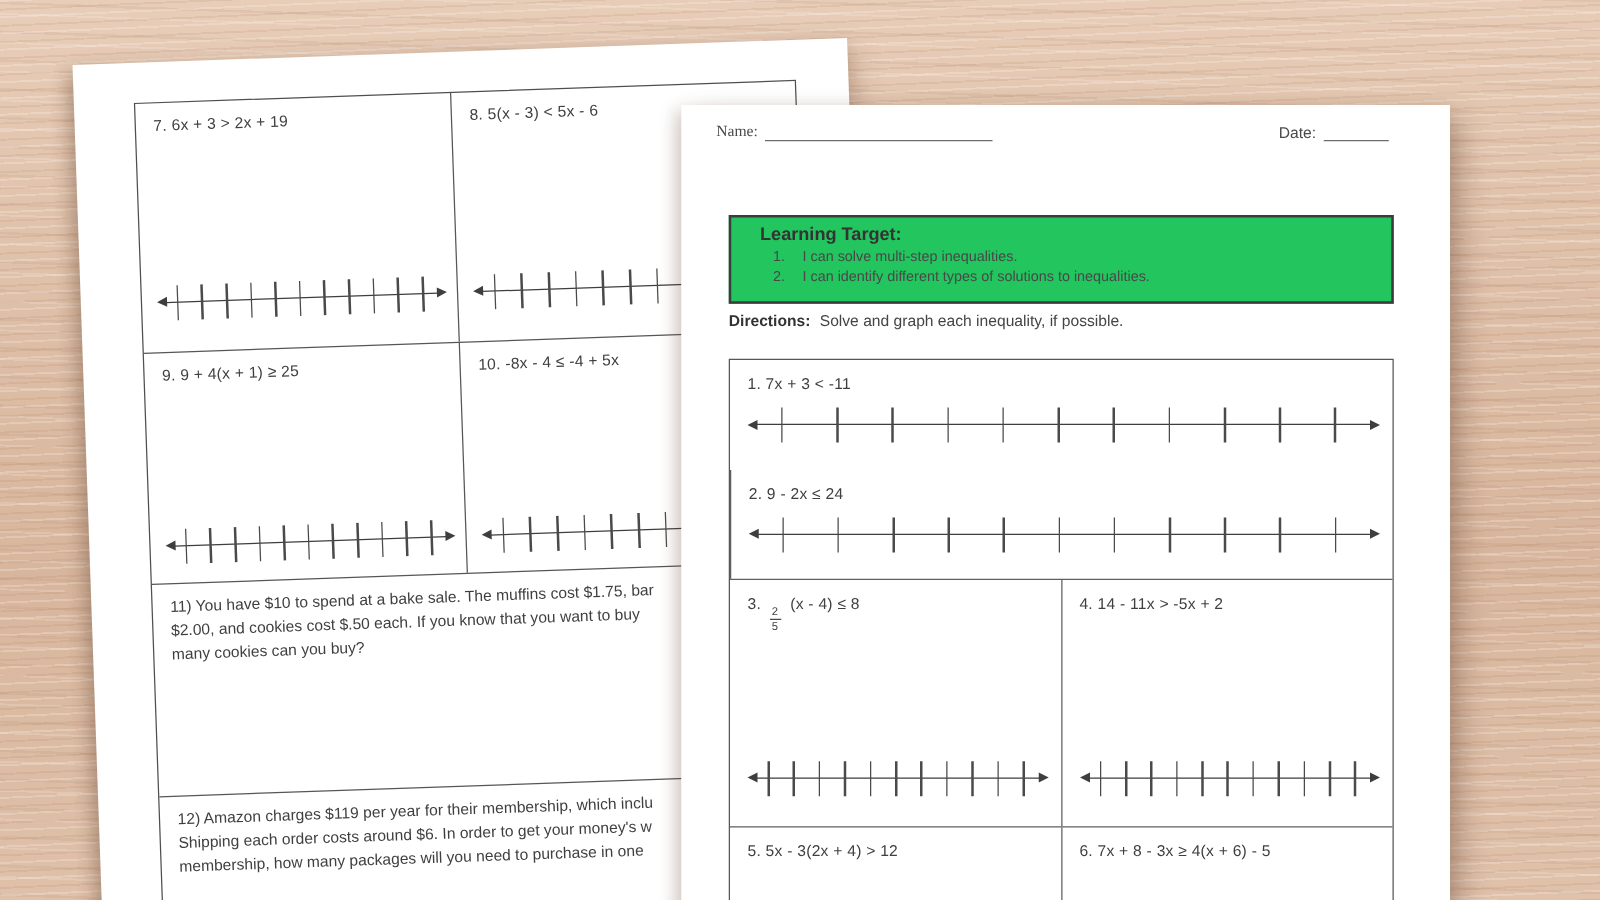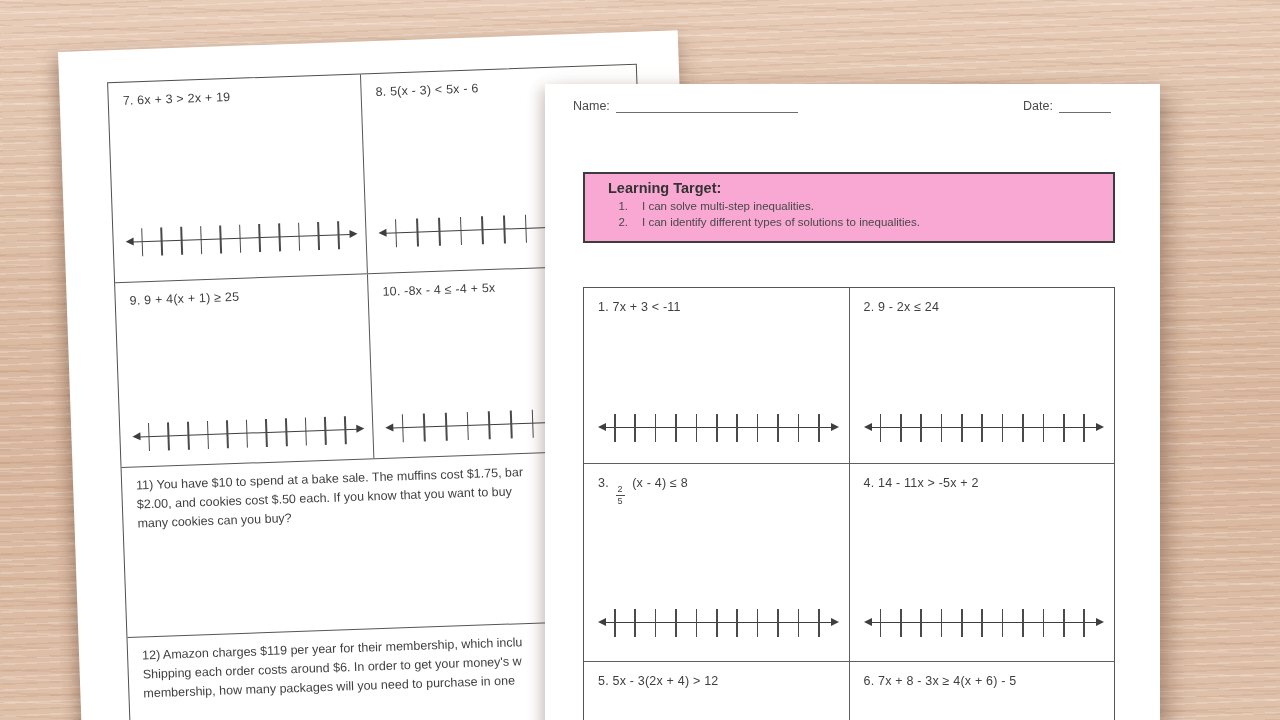--- a/index.html
+++ b/index.html
@@ -48,48 +48,48 @@
   .bcell{ position:relative; padding:11px 14px; }
   .bcell.cl{ width:253px; border-right:1.4px solid #565656; flex:none; }
   .bcell.cr{ flex:1; }
   .br1 .numline{ left:12px; right:8px; bottom:26px; }
   .br2 .numline{ left:12px; right:8px; bottom:16px; }
   .wrow{ padding:9px 14px; font-size:12.5px; color:#3f3f3f; line-height:1.5; display:block; }
   .wline{ white-space:nowrap; }
 
   
   .namerow,.daterow{ position:absolute; top:14px; font-size:12.5px; color:#4a4a4a; display:flex; align-items:flex-end; }
-  .namerow{ left:28px; } .daterow{ left:478px; }
+  .namerow{ left:28px;font-family:Liberation Serif, serif; } .daterow{ left:478px; }
   .nline{ display:inline-block; border-bottom:1.2px solid #6d6d6d; height:15px; margin-left:6px; }
   .nline.name{ width:182px; } .nline.date{ width:52px; }
 
   .title{ position:absolute; top:46px; left:0; right:0; text-align:center; }
   .title span{
     display:inline-block; transform:scaleX(.8); white-space:nowrap;
     font-size:24px; font-weight:700; letter-spacing:.5px; color:#2e2e2e;
   }
 
   .ltbox{
     position:absolute; left:38px; top:88px; width:532px; height:71px;
-    border:2px solid #3c3c3c; padding:6px 0 0 23px; background:#f9a8d4;
+    border:2px solid #3c3c3c; padding:6px 0 0 23px; background:#22c55e;
   }
   .lthead{ font-size:14.5px; font-weight:700; color:#333; margin-bottom:3px; }
   .ltitem{ display:flex; font-size:11.5px; color:#484848; line-height:15.5px; }
   .ltnum{ width:20px; text-align:right; margin-right:14px; flex:none; }
 
   .directions{ position:absolute; left:38px; top:166px; font-size:12.5px; color:#454545; }
   .directions b{ font-weight:700; color:#333; }
   .directions span{ margin-left:4px; }
 
   .ftable{
     position:absolute; left:38px; top:203px; width:532px; height:520px;
     border:1.5px solid #565656; display:flex; flex-direction:column;
   }
   .frow{ display:flex; border-bottom:1.3px solid #5f5f5f; }
-  .fr1{ height:176px; } .fr2{ height:198px; } .fr3{ flex:1; border-bottom:none; }
+  .fr1{ height:176px;flex-direction:column; } .fr2{ height:198px; } .fr3{ flex:1; border-bottom:none; }
   .fcell{ flex:1; position:relative; padding:12px 14px; }
   .fcell + .fcell{ border-left:1.3px solid #5f5f5f; }
   .fr1 .numline{ left:14px; right:10px; bottom:22px; }
   .fr2 .numline{ left:14px; right:10px; bottom:25px; }
 
   .frac{ display:inline-flex; flex-direction:column; align-items:center; vertical-align:-5px; margin:0 4px 0 3px; line-height:1; }
   .frac .fn,.frac .fd{ font-size:9px; color:#3f3f3f; }
   .frac .fb{ width:9px; height:1px; background:#4a4a4a; margin:1px 0; }
 </style>
 </head>
@@ -218,20 +218,24 @@
       <div class="ltitem">
         <span class="ltnum">1.</span>
         <span>I can solve multi-step inequalities.</span>
       </div>
       <div class="ltitem">
         <span class="ltnum">2.</span>
         <span>I can identify different types of solutions to inequalities.</span>
       </div>
     </div>
 
+    <div class="directions">
+      <b>Directions:</b>
+      <span>Solve and graph each inequality, if possible.</span>
+    </div>
 
     <div class="ftable">
 
       <div class="frow fr1">
         <div class="fcell">
           <div class="plabel">1. 7x + 3 &lt; -11</div>
           <div class="numline">
             <i class="arr al"></i>
             <span class="axis">
                 <i class="tick" style="left: 4%;"></i>

